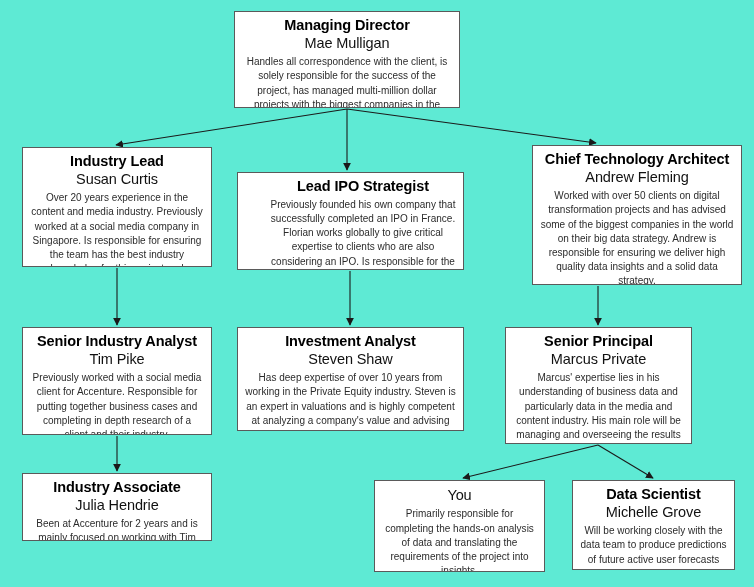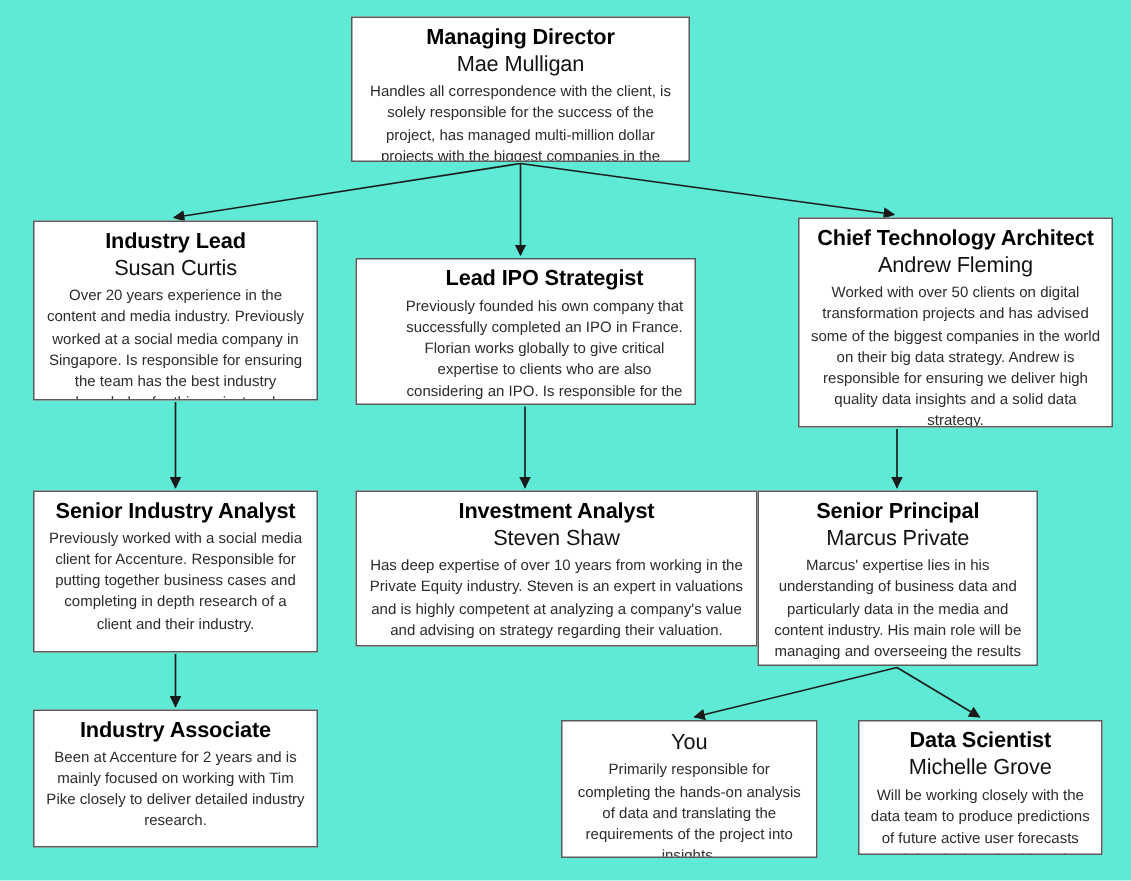--- a/index.html
+++ b/index.html
@@ -97,34 +97,36 @@
         <div class="node-title">Lead IPO Strategist</div>
         <div class="node-desc">Previously founded his own company that successfully completed an IPO in France. Florian works globally to give critical expertise to clients who are also considering an IPO. Is responsible for the IPO strategy and planning for clients.</div>
       </div>
       <div class="node-box" style="left: 504px; top: 145px; width: 210px; height: 140px; border-color: rgb(90, 90, 90); margin-left: 28px;">
         <div class="node-title">Chief Technology Architect</div>
         <div class="node-name">Andrew Fleming</div>
         <div class="node-desc">Worked with over 50 clients on digital transformation projects and has advised some of the biggest companies in the world on their big data strategy. Andrew is responsible for ensuring we deliver high quality data insights and a solid data strategy.</div>
       </div>
       <div class="node-box" style="left: 22px; top: 327px; width: 190px; height: 108px; border-color: rgb(90, 90, 90);">
         <div class="node-title">Senior Industry Analyst</div>
+        <div class="node-name">Tim Pike</div>
         <div class="node-desc">Previously worked with a social media client for Accenture. Responsible for putting together business cases and completing in depth research of a client and their industry.</div>
       </div>
-      <div class="node-box" style="left: 237px; top: 327px; width: 268px; height: 104px; border-color: rgb(90, 90, 90);">
+      <div class="node-box" style="left: 237px; top: 327px; width: 227px; height: 104px; border-color: rgb(90, 90, 90);">
         <div class="node-title">Investment Analyst</div>
         <div class="node-name">Steven Shaw</div>
         <div class="node-desc">Has deep expertise of over 10 years from working in the Private Equity industry. Steven is an expert in valuations and is highly competent at analyzing a company's value and advising on strategy regarding their valuation.</div>
       </div>
       <div class="node-box" style="left: 505px; top: 327px; width: 187px; height: 117px; border-color: rgb(90, 90, 90);">
         <div class="node-title">Senior Principal</div>
         <div class="node-name">Marcus Private</div>
         <div class="node-desc">Marcus' expertise lies in his understanding of business data and particularly data in the media and content industry. His main role will be managing and overseeing the results of the analysis that we present.</div>
       </div>
-      <div class="node-box" style="left: 22px; top: 473px; width: 190px; height: 92px; border-color: rgb(90, 90, 90);">
+      <div class="node-box" style="left: 22px; top: 473px; width: 190px; height: 68px; border-color: rgb(90, 90, 90);">
         <div class="node-title">Industry Associate</div>
+        <div class="node-name">Julia Hendrie</div>
         <div class="node-desc">Been at Accenture for 2 years and is mainly focused on working with Tim Pike closely to deliver detailed industry research.</div>
       </div>
       <div class="node-box" style="left: 374px; top: 480px; width: 171px; height: 92px; border-color: rgb(90, 90, 90);">
         <div class="node-name">You</div>
         <div class="node-desc">Primarily responsible for completing the hands-on analysis of data and translating the requirements of the project into insights.</div>
       </div>
       <div class="node-box" style="left: 572px; top: 480px; width: 163px; height: 90px; border-color: rgb(90, 90, 90);">
         <div class="node-title">Data Scientist</div>
         <div class="node-name">Michelle Grove</div>
         <div class="node-desc">Will be working closely with the data team to produce predictions of future active user forecasts and developing algorithms for the clients scale.</div>

